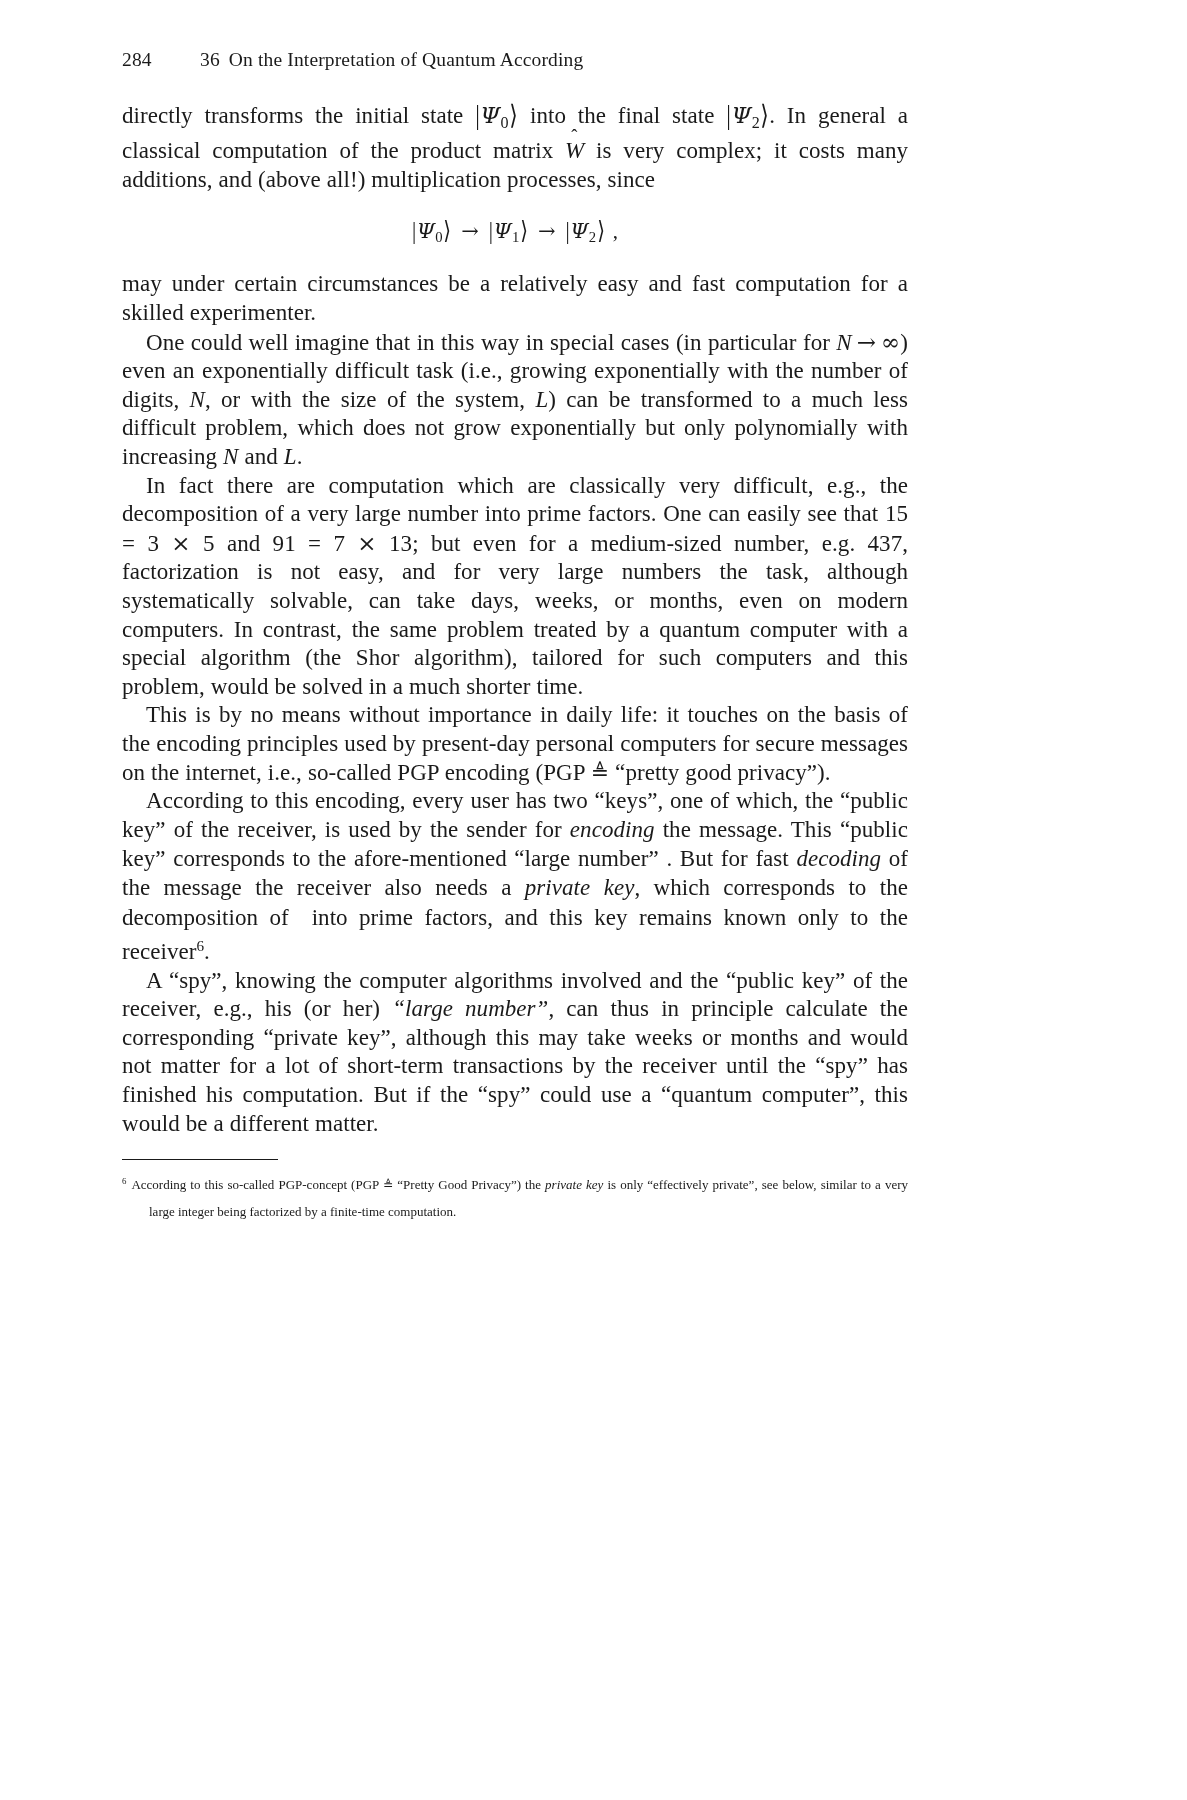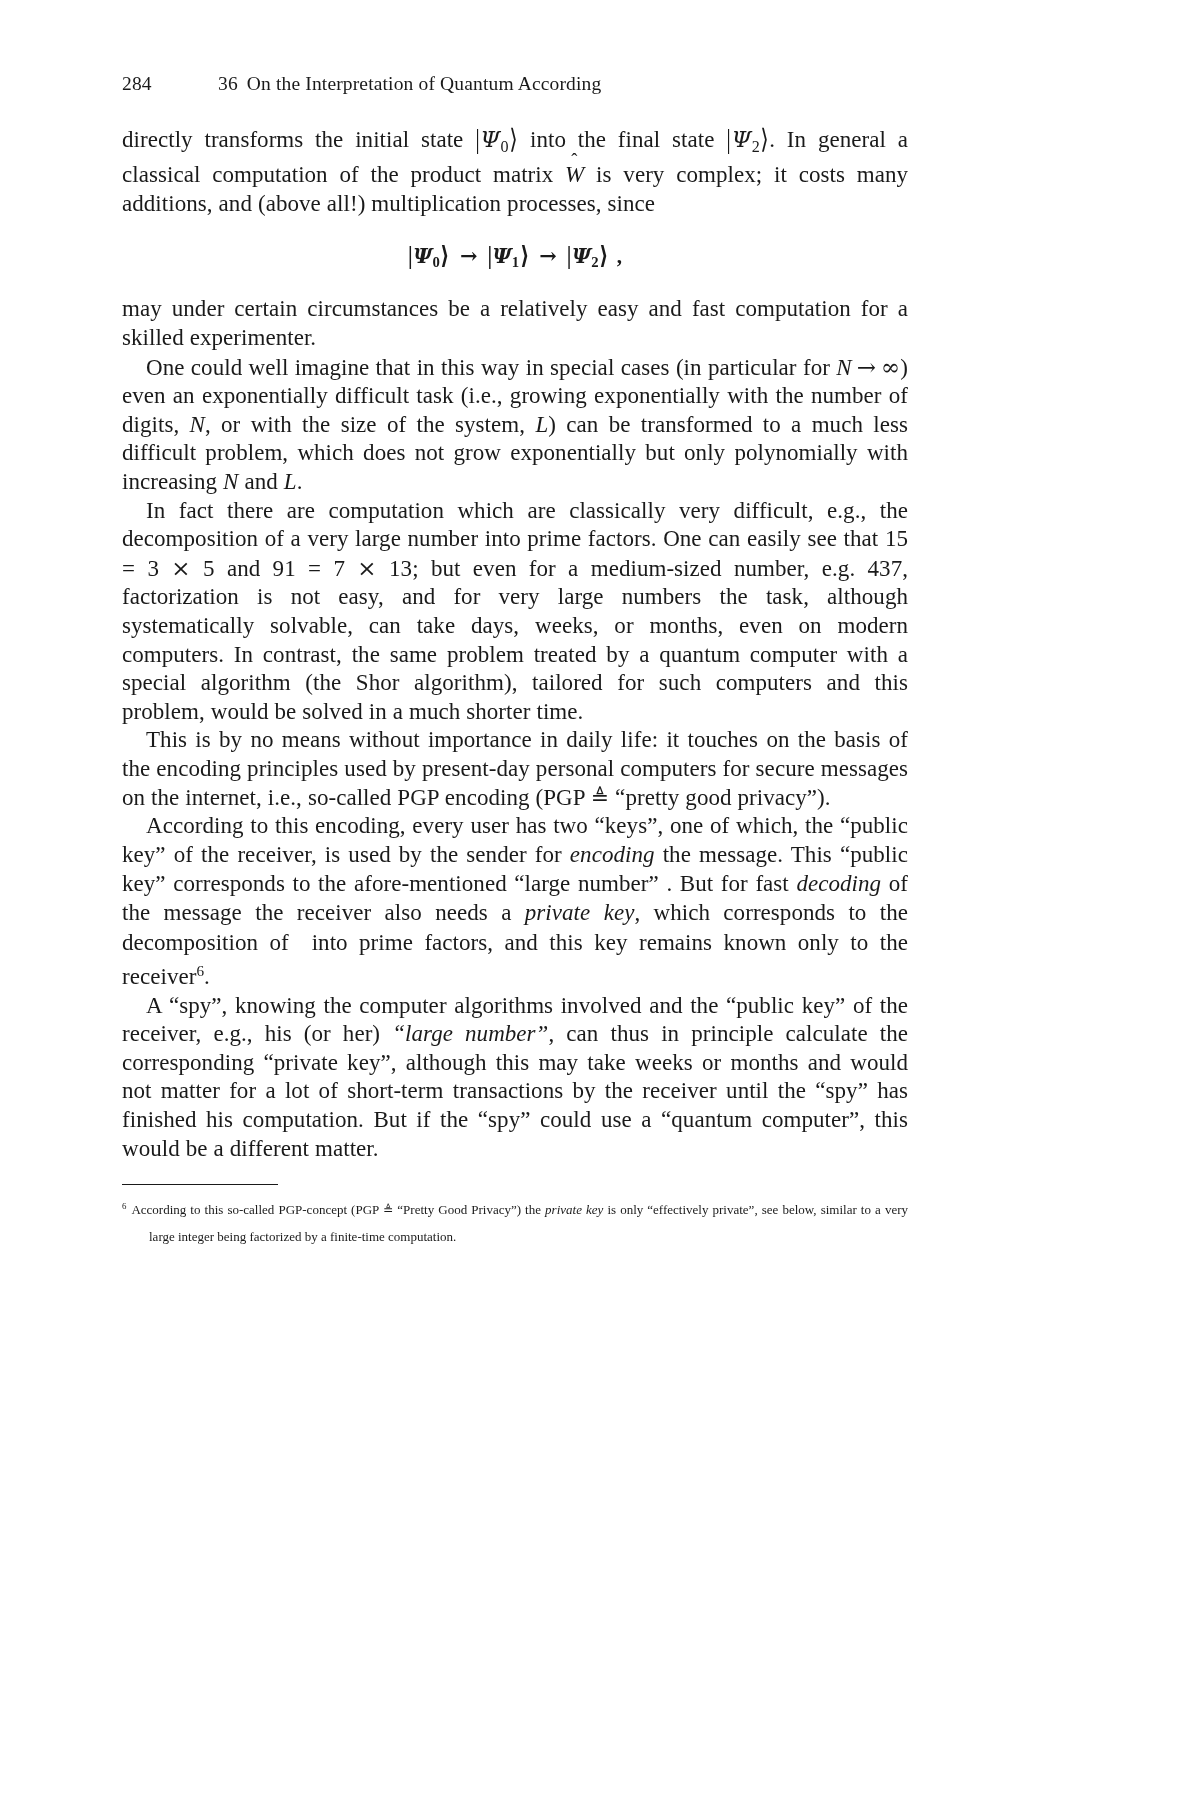--- a/index.html
+++ b/index.html
@@ -20,40 +20,39 @@
     width: 1187px;
     height: 1800px;
     box-sizing: border-box;
     padding: 0;
     overflow: hidden;
   }
 
   .content {
     position: absolute;
     left: 122px;
-    top: 72px;
+    top: 48px;
     width: 786px;
   }
 
   
   .runhead {
     display: flex;
     align-items: baseline;
     font-size: 19.5px;
     line-height: 1.2;
     letter-spacing: 0.15px;
     margin-bottom: 30px;
   }
   .runhead .folio {
     width: 78px;
     flex: 0 0 78px;
   }
   .runhead .chap-num {
     margin-right: 9px;
-    margin-left: 18px;
   }
 
   
   p.body {
     margin: 0;
     font-size: 23px;
     line-height: 28.6px;
     text-align: justify;
     text-justify: inter-word;
     letter-spacing: 0.05px;
@@ -72,21 +71,20 @@
     text-align: center;
     margin: 26px 0 24px 0;
     font-size: 21px;
     line-height: 1;
   }
   .display-eq.eq-sum {
     margin: 30px 0 28px 0;
   }
   .display-eq.eq-chain {
     margin: 26px 0 26px 0;
-    font-weight: bold;
   }
 
   .mi { font-style: italic; font-family: "Liberation Serif", "DejaVu Serif", serif; }
   .mi-up { font-style: normal; }
 
   
   .sub {
     font-size: 0.70em;
     vertical-align: -0.28em;
     font-style: italic;

